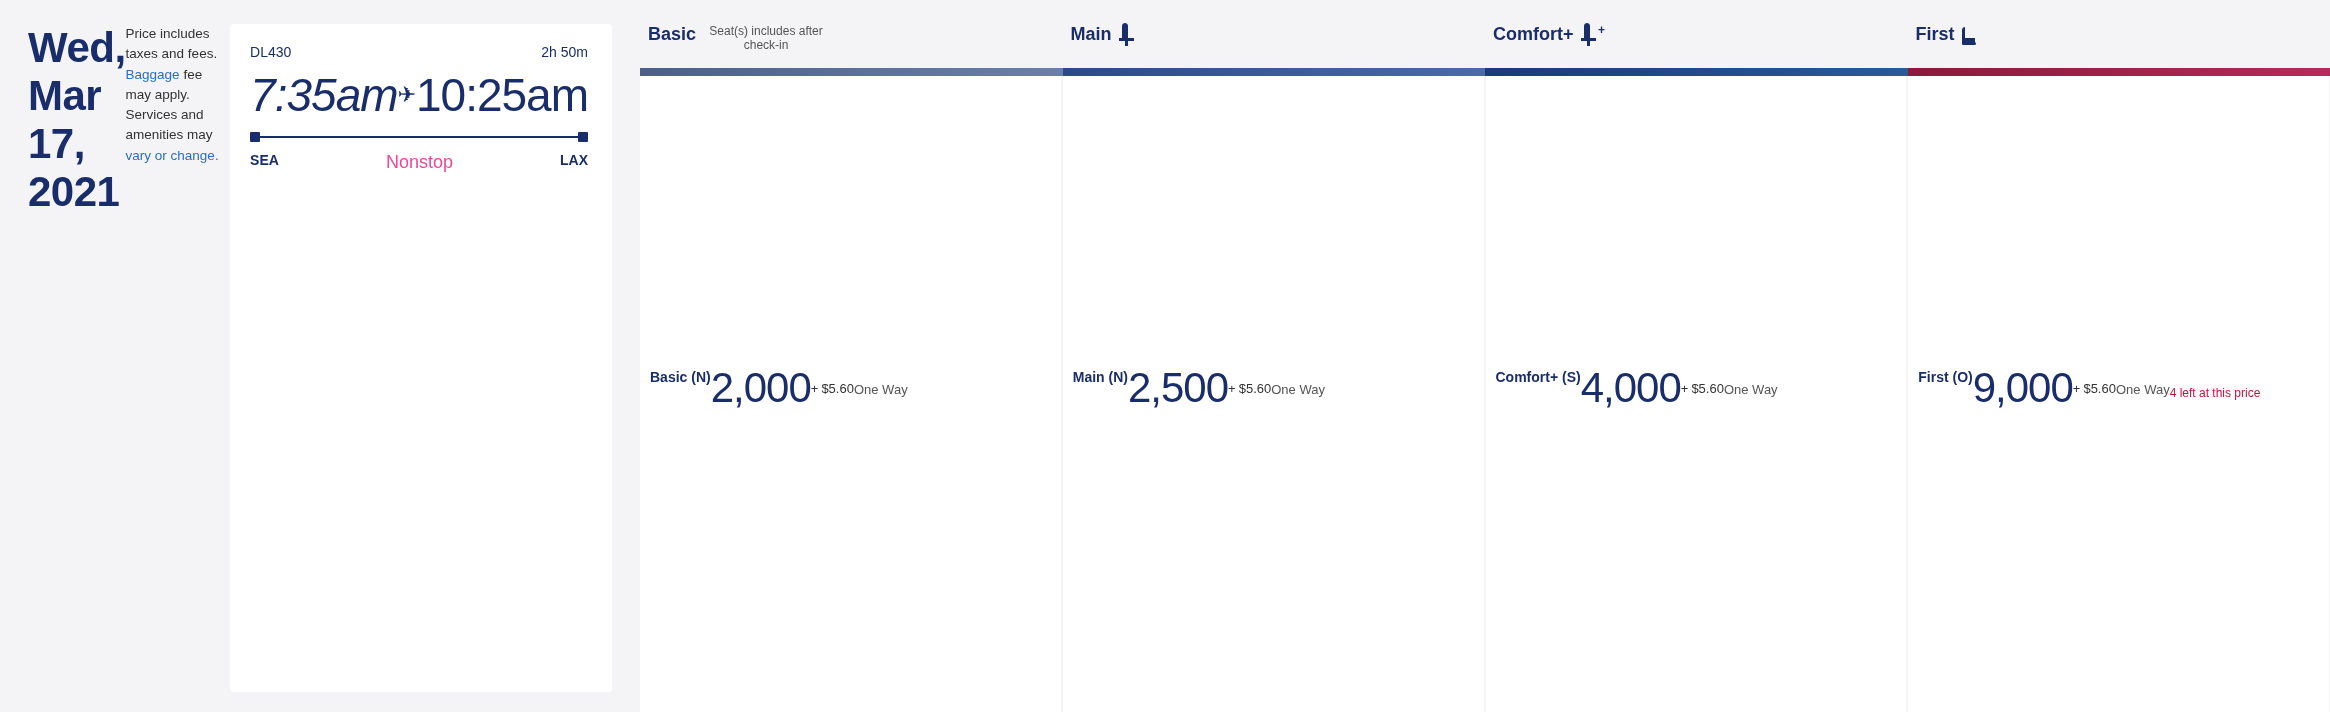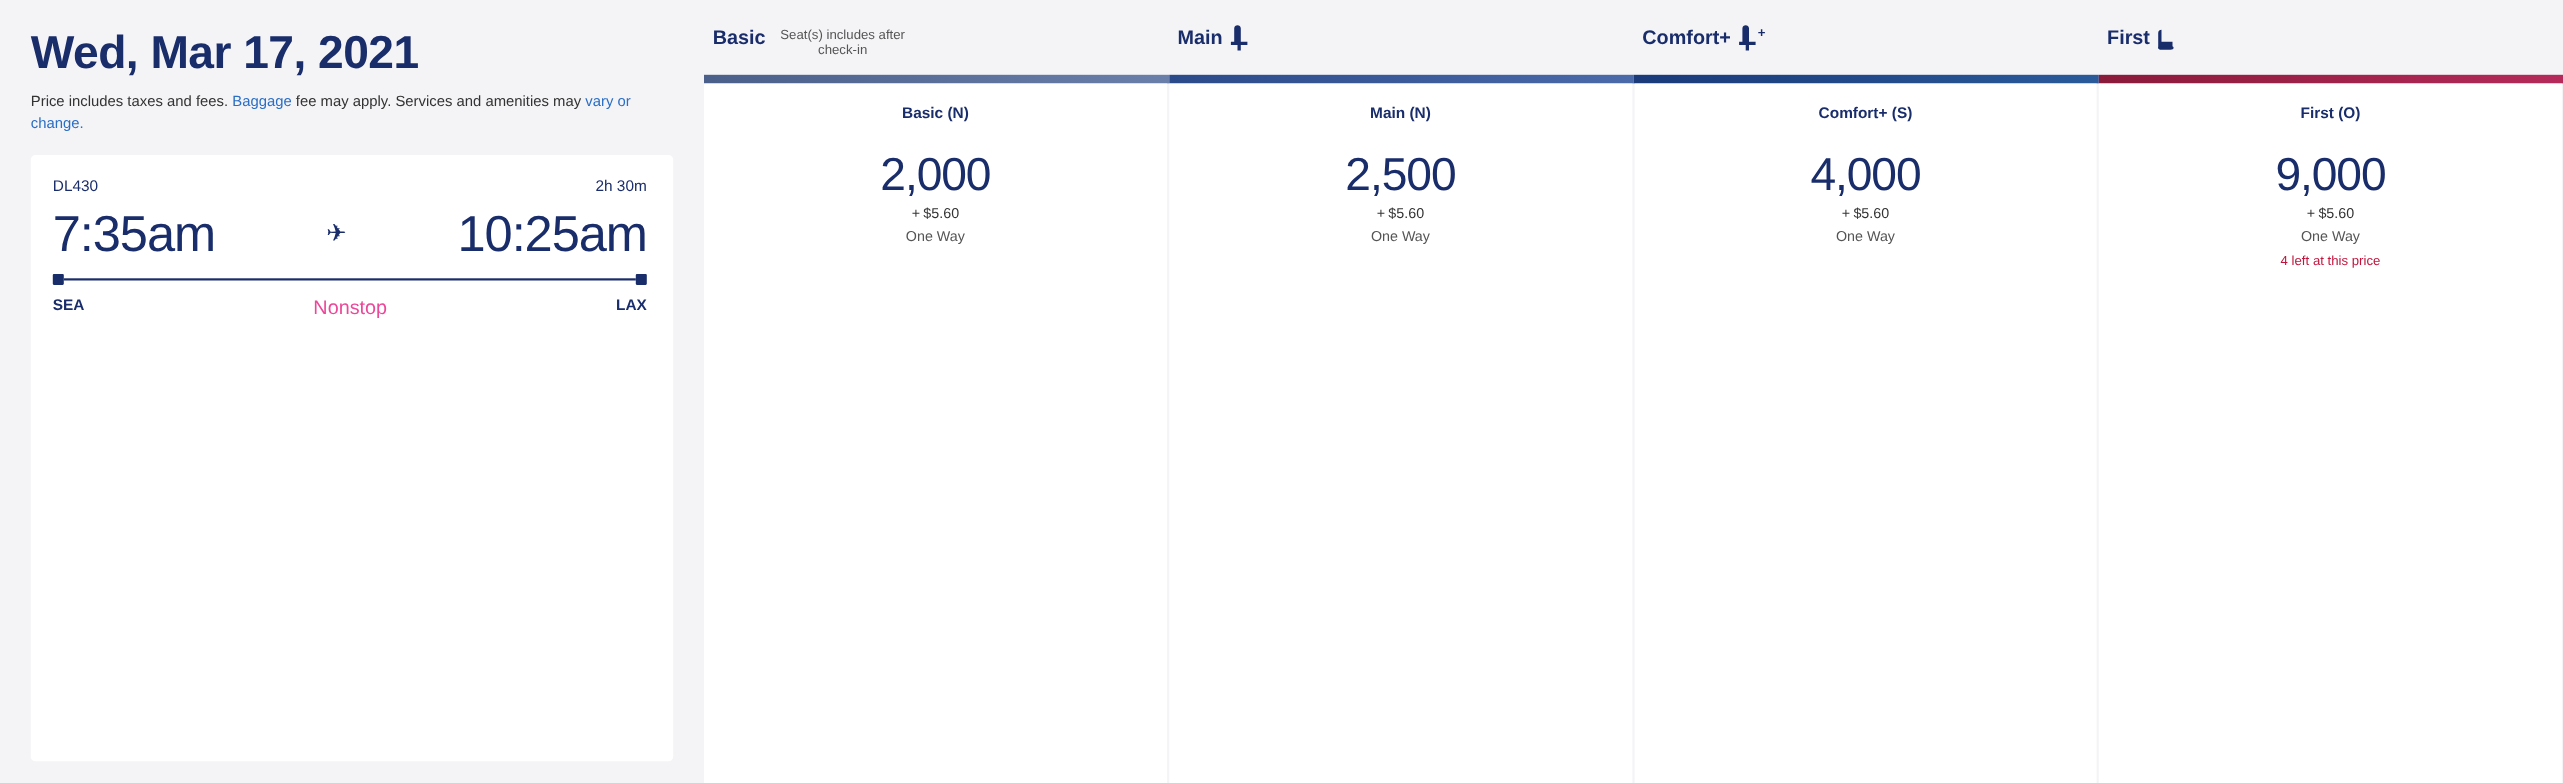--- a/index.html
+++ b/index.html
@@ -14,21 +14,21 @@
       min-height: 712px;
       background: #f4f4f7;
     }
     
     .left-panel {
       width: 640px;
       min-width: 640px;
       padding: 24px 28px 20px 28px;
       background: #f4f4f7;
       display: flex;
-      flex-direction: column;
+      flex-direction: row;
     }
     .date-title {
       font-size: 42px;
       font-weight: 700;
       color: #1a2d6b;
       margin-bottom: 10px;
       letter-spacing: -0.5px;
     }
     .price-note {
       font-size: 13.5px;
@@ -68,20 +68,21 @@
       display: flex;
       align-items: center;
       margin-bottom: 10px;
       gap: 0;
     }
     .time-depart {
       font-size: 46px;
       font-weight: 300;
       color: #1a2d6b;
       letter-spacing: -1px;
+      font-style: italic;
     }
     .plane-icon {
       flex: 1;
       display: flex;
       align-items: center;
       justify-content: center;
       font-size: 22px;
       color: #1a2d6b;
     }
     .time-arrive {
@@ -219,21 +220,21 @@
     .fare-columns {
       display: flex;
       flex: 1;
       background: #f4f4f7;
     }
     .fare-col {
       flex: 1;
       background: #fff;
       margin: 0 1px;
       display: flex;
-      flex-direction: column;
+      flex-direction: row;
       align-items: center;
       padding: 18px 10px 24px 10px;
       cursor: pointer;
     }
     .fare-col:first-child { margin-left: 0; }
     .fare-col-subtitle {
       font-size: 14px;
       color: #1a2d6b;
       font-weight: 600;
       margin-bottom: 28px;
@@ -278,21 +279,21 @@
     <p class="price-note">
       <span>Price includes taxes and fees.</span>
       <a>Baggage</a>
       <span>fee may apply.  Services and amenities may</span>
       <a>vary or change.</a>
     </p>
 
     <div class="flight-card">
       <div class="flight-number-duration">
         <span class="flight-number">DL430</span>
-        <span class="flight-duration">2h 30m</span>
+        <span class="flight-duration">2h 50m</span>
       </div>
       <div class="flight-times">
         <span class="time-depart">7:35am</span>
         <span class="plane-icon">✈</span>
         <span class="time-arrive">10:25am</span>
       </div>
       <div class="route-line-row">
         <div class="route-dot"></div>
         <div class="route-line"></div>
         <div class="route-dot"></div>

